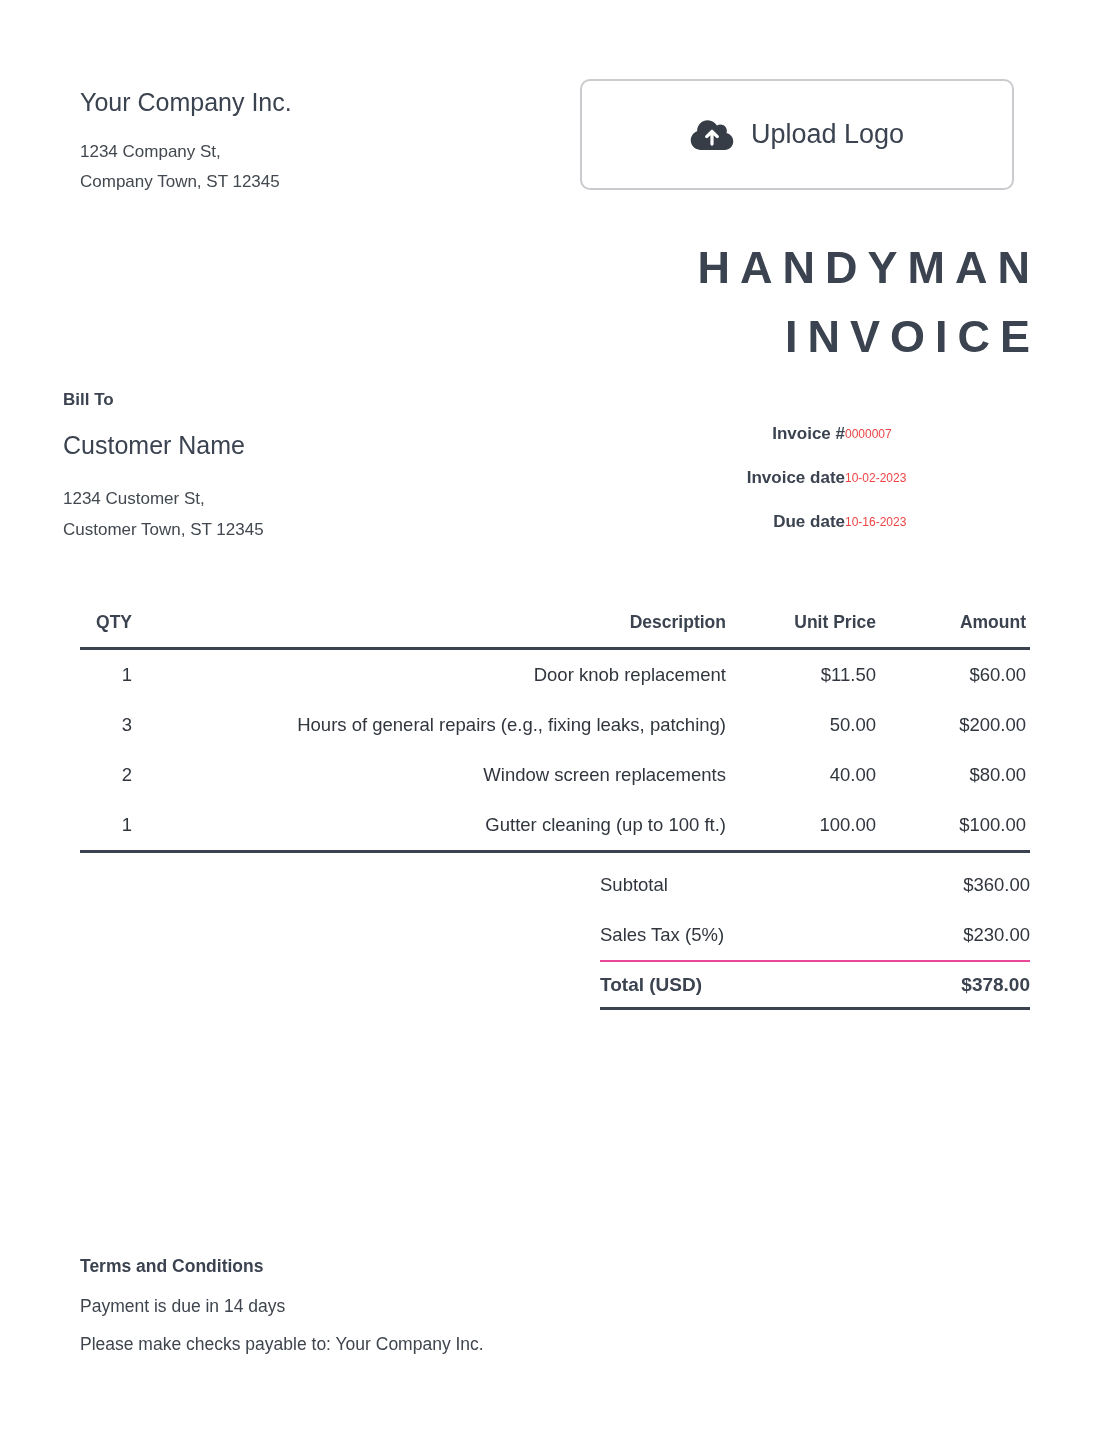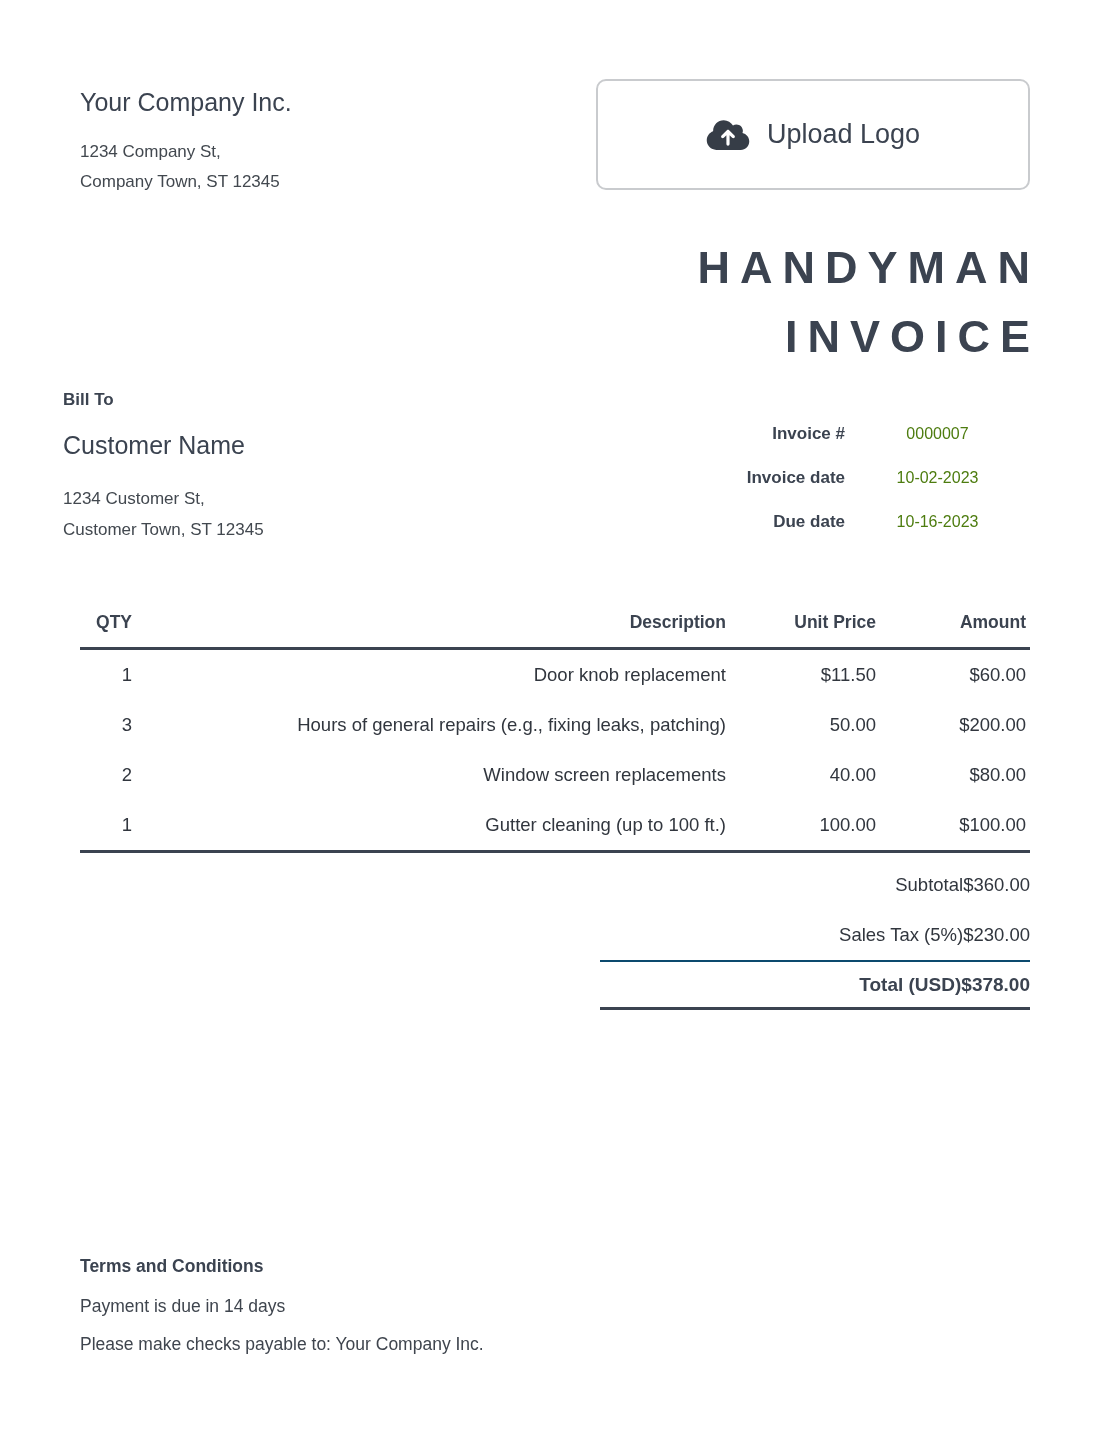--- a/index.html
+++ b/index.html
@@ -12,21 +12,21 @@
     overflow: hidden;
   }
 
   
   .company { position: absolute; left: 80px; top: 88px; }
   .company-name { font-size: 25px; color: #3b4350; margin-bottom: 20px; }
   .company-address { font-size: 17px; line-height: 30px; color: #42484f; }
 
   
   .upload-btn {
-    position: absolute; left: 596px; top: 79px;
+    position: absolute; left: 580px; top: 79px;
     width: 434px; height: 111px;
     box-sizing: border-box;
     border: 2px solid #c9cbce; border-radius: 10px;
     background: #ffffff;
     display: flex; align-items: center; justify-content: center; gap: 17px;
     cursor: pointer;
     font-family: "Liberation Sans", sans-serif;
   }
   .upload-icon { display: inline-flex; }
   .upload-icon svg { width: 44px; height: 34px; fill: #363d47; }
@@ -43,21 +43,21 @@
   
   .billto { position: absolute; left: 63px; top: 390px; }
   .billto-label { font-size: 17px; font-weight: bold; color: #3b4350; margin-bottom: 21px; }
   .billto-name { font-size: 25px; color: #3b4350; margin-bottom: 23px; }
   .billto-address { font-size: 17px; line-height: 31px; color: #42484f; }
 
   
   .meta { position: absolute; right: 80px; top: 412px; }
   .meta-row { display: flex; justify-content: flex-end; align-items: center; height: 44px; }
   .meta-label { width: 170px; text-align: right; font-weight: bold; font-size: 17px; color: #3b4350; }
-  .meta-value { width: 185px; text-align: center; font-size: 16px; color: #4d7c0f; }
+  .meta-value { width: 185px; text-align: left; font-size: 12px; color: #ef4444; }
 
   
   .items {
     position: absolute; left: 80px; top: 612px; width: 950px;
     border-collapse: collapse; table-layout: fixed;
   }
   .items th {
     font-size: 17.5px; font-weight: bold; color: #3b4350;
     padding: 0 0 14px 0; vertical-align: bottom;
   }
@@ -65,26 +65,27 @@
   .items .col-qty { width: 52px; text-align: right; }
   .items .col-desc { text-align: right; padding-left: 14px; }
   .items .col-unit { width: 150px; text-align: right; }
   .items .col-amount { width: 150px; text-align: right; padding-right: 4px; }
   .items tbody td { font-size: 18.5px; color: #31363e; height: 50px; padding: 0; vertical-align: middle; }
   .items tbody tr:last-child { border-bottom: 3px solid #3b4350; }
 
   
   .totals { position: absolute; left: 600px; top: 860px; width: 430px; }
   .totals-row {
-    height: 50px; display: flex; justify-content: flex-end;
+    height: 50px; display: flex; justify-content: space-between;
     align-items: center; font-size: 18.5px; color: #31363e;
     box-sizing: border-box;
+    gap: 21px;
   }
   .totals-row.total-row {
-    border-top: 2px solid #0c4a6e; border-bottom: 3px solid #3b4350;
+    border-top: 2px solid #ec4899; border-bottom: 3px solid #3b4350;
     font-weight: bold; font-size: 19px; color: #3b4350;
   }
 
   
   .terms { position: absolute; left: 80px; top: 1256px; }
   .terms-heading { font-size: 17.5px; font-weight: bold; color: #3b4350; margin-bottom: 19px; }
   .terms-line { font-size: 17.5px; color: #3f454e; margin-bottom: 17px; }
 </style>
 </head>
 <body>

